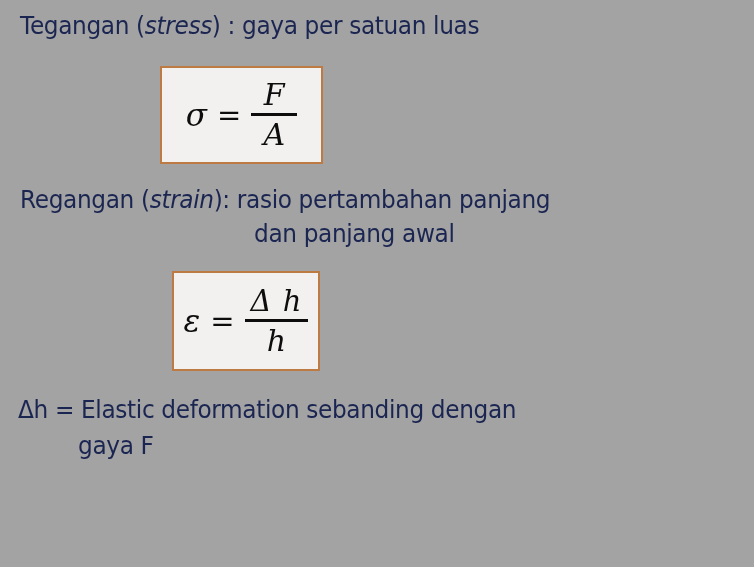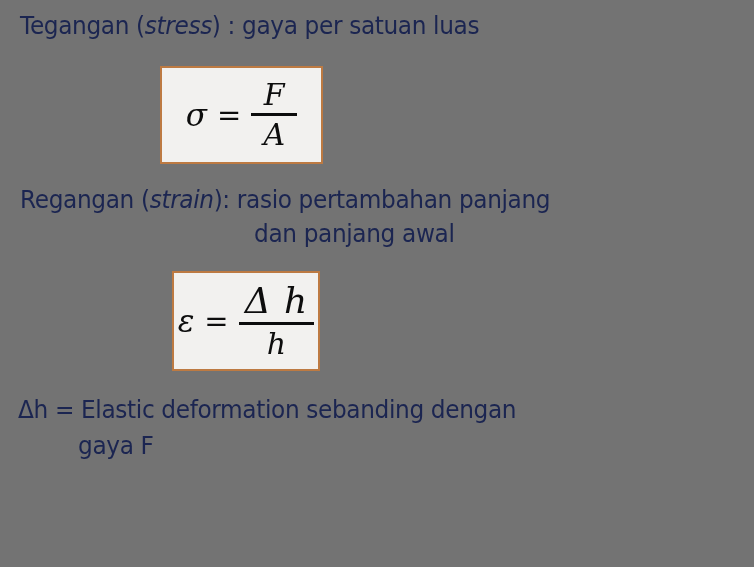--- a/index.html
+++ b/index.html
@@ -12,21 +12,21 @@
     background: #efeeec;
     font-family: "DejaVu Sans", sans-serif;
     overflow: hidden;
     position: relative;
   }
   #slide {
     position: absolute;
     left: 0; top: 0;
     width: 754px;
     height: 567px;
-    background: #737373;
+    background: #a3a3a3;
   }
 
   
   .prose {
     position: absolute;
     color: #1b2551;
     font-family: "DejaVu Sans", sans-serif;
     font-size: 25px;
     font-weight: 400;
     letter-spacing: -0.4px;
@@ -87,21 +87,21 @@
   .frac .bar {
     width: 100%;
     min-width: 46px;
     height: 3px;
     background: #0d0d0d;
   }
   .frac .den {
     font-size: 30px;
     padding: 4px 6px 0 6px;
   }
-  .frac.wide .num { font-size: 36px; letter-spacing: 1px; text-align: center; }
+  .frac.wide .num { font-size: 29px; letter-spacing: 1px; text-align: center; }
   .frac.wide .bar { min-width: 62px; }
 </style>
 </head>
 <body>
 
 <div id="slide">
 
   <div class="prose" id="line-stress"><span>Tegangan (</span><span class="it">stress</span><span>) : gaya per satuan luas</span></div>
 
   <div class="formula-box" id="box-stress">

